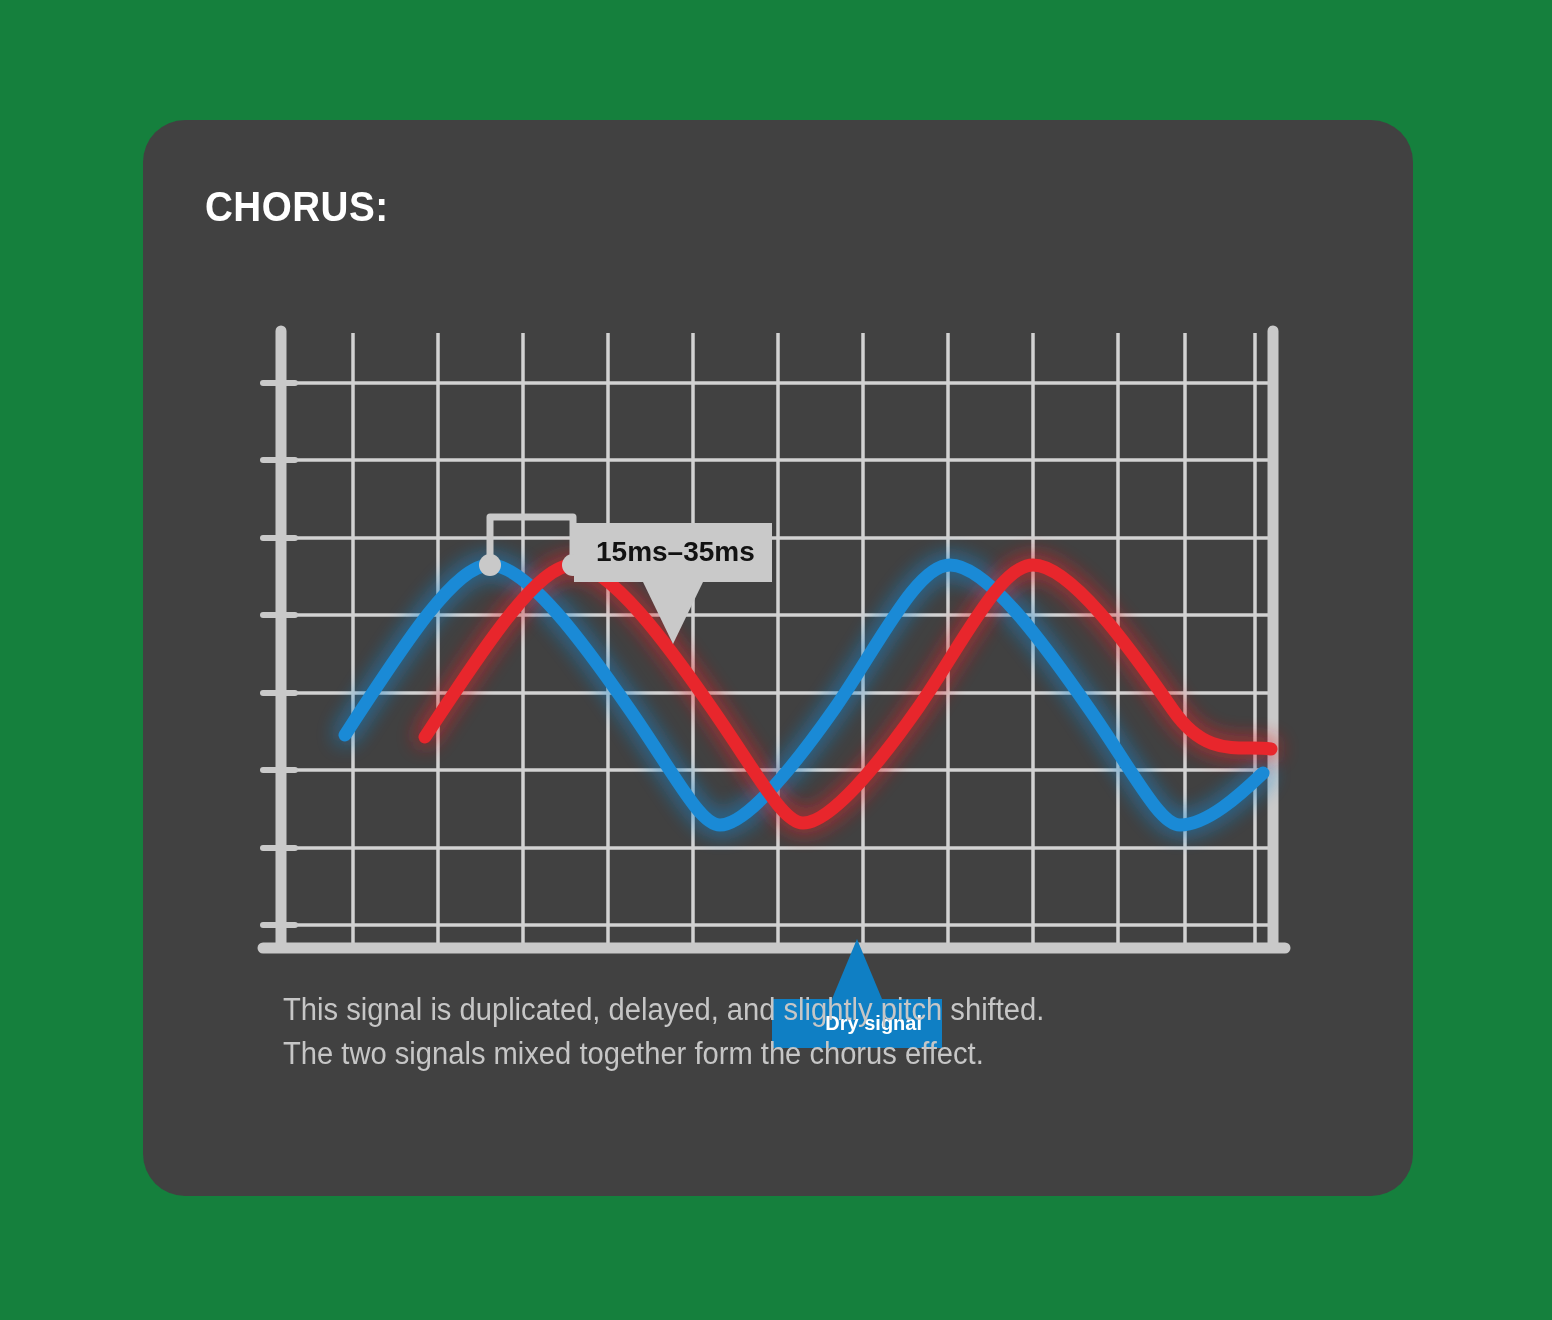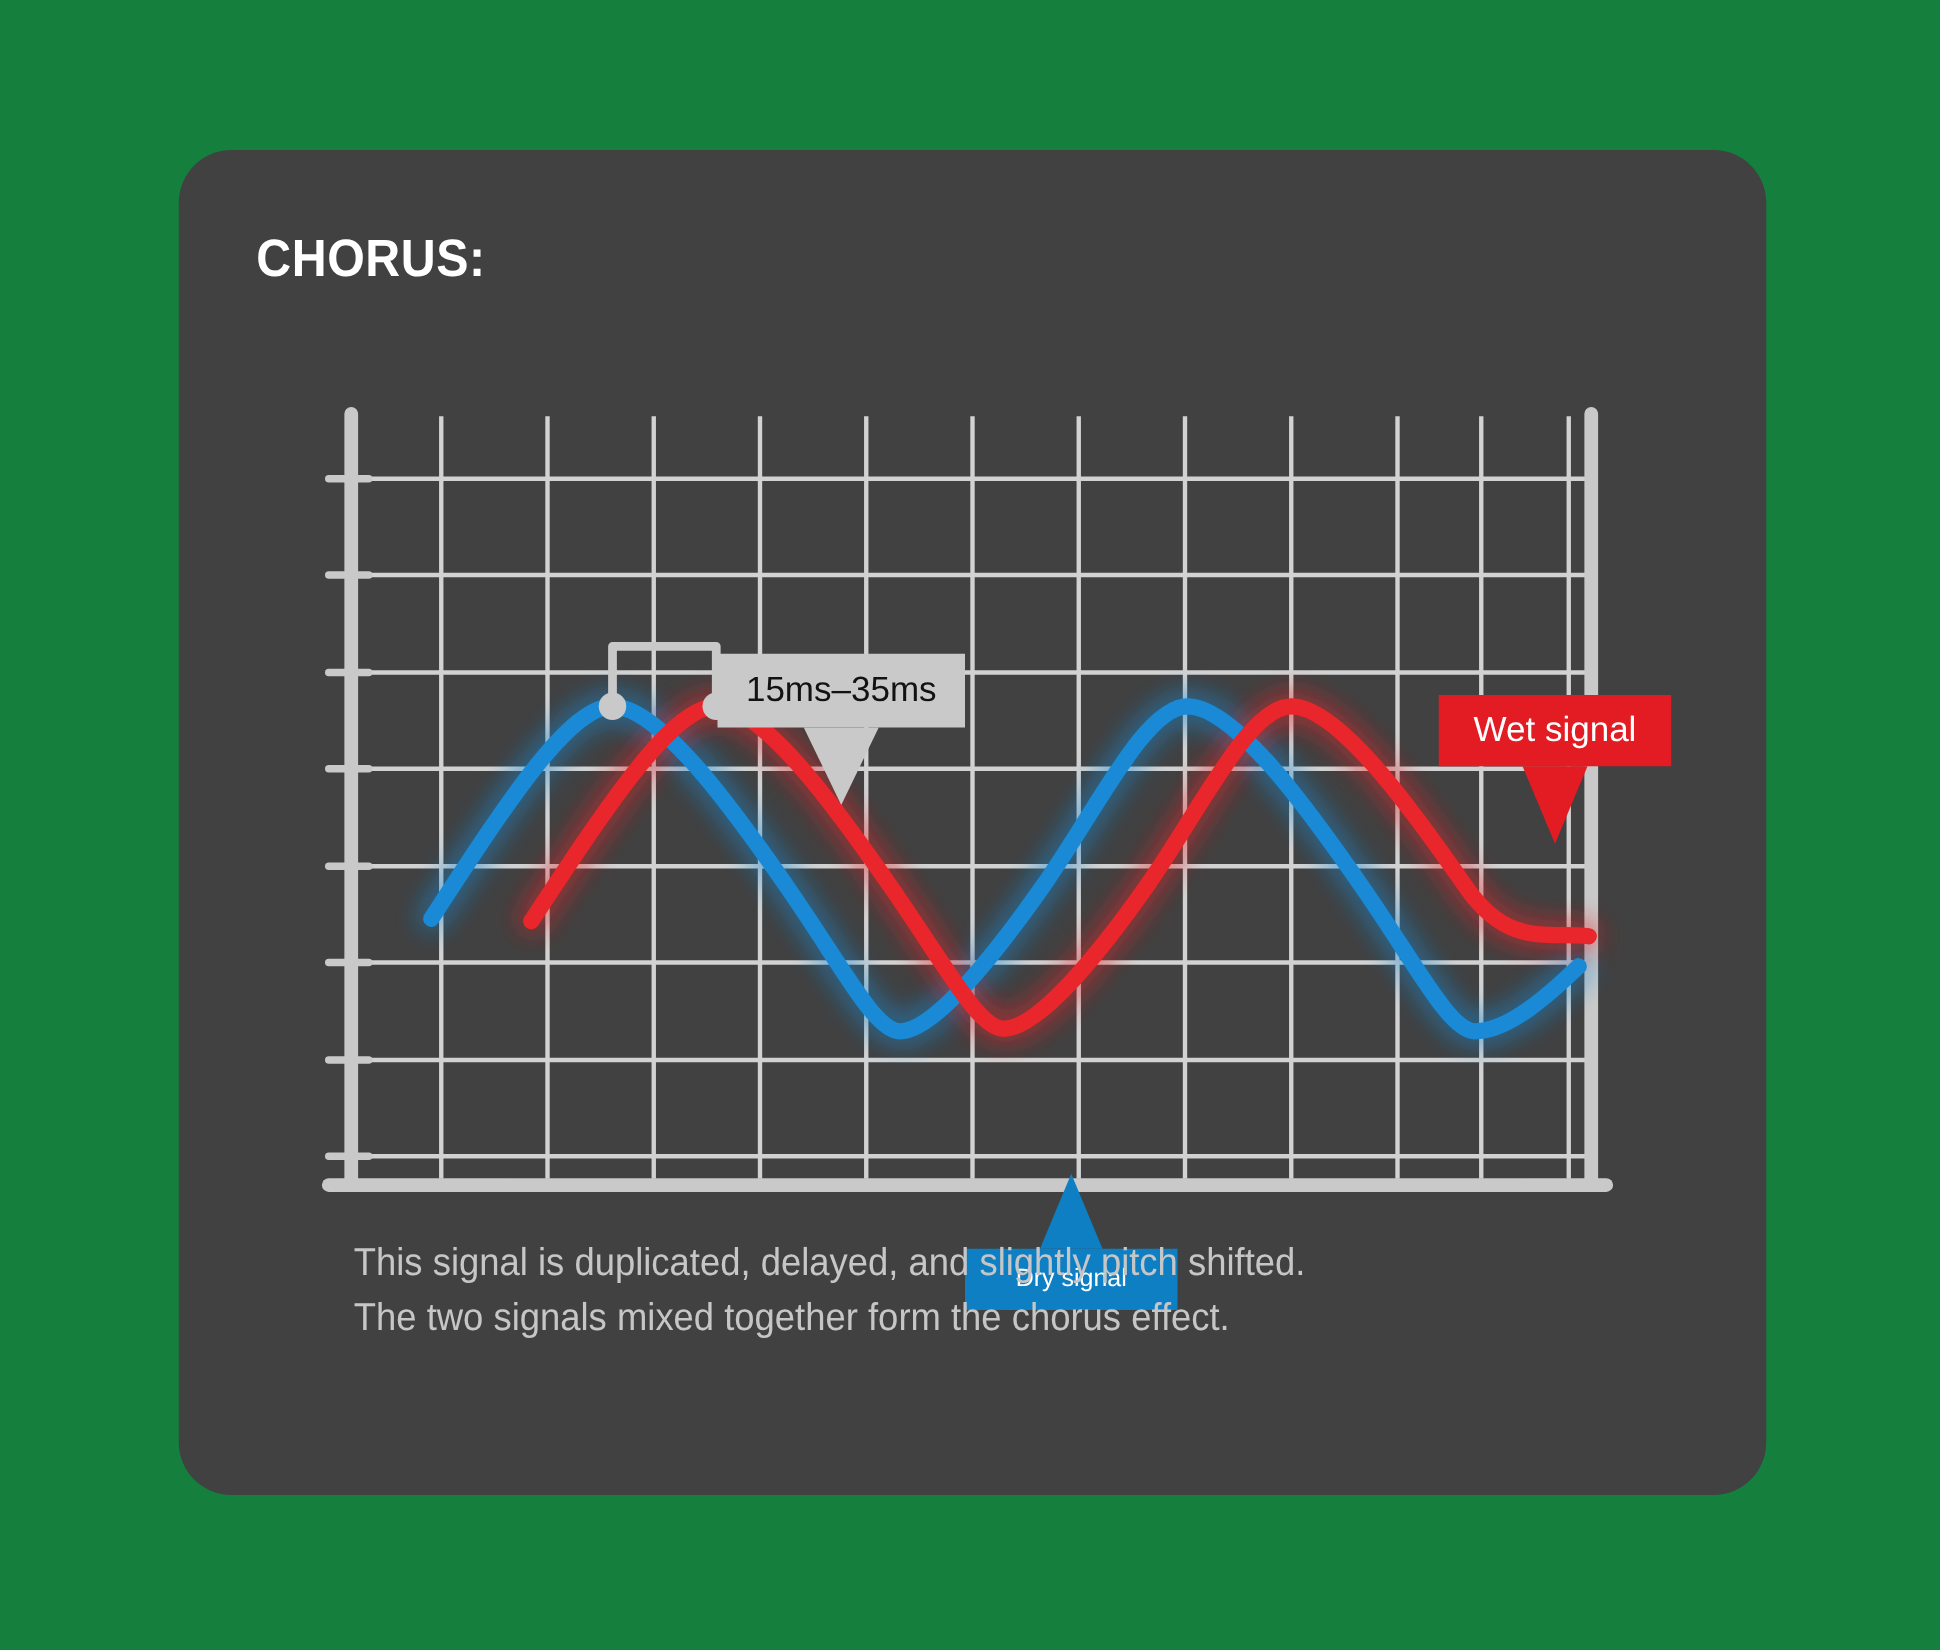--- a/index.html
+++ b/index.html
@@ -67,22 +67,22 @@
   }
 
   
   .callout {
     position: absolute;
     white-space: nowrap;
   }
   .callout-box {
     position: relative;
     display: block;
-    font-weight: 400;
-    text-align: center;
+    font-weight: 700;
+    text-align: right;
     line-height: 1;
   }
   .callout-arrow {
     position: absolute;
     width: 0;
     height: 0;
     left: 50%;
   }
 
   
@@ -257,24 +257,20 @@
         <circle cx="318" cy="240" r="11" fill="#c9c9c9"></circle>
       </svg>
 
     </div>
 
     <div class="callout co-delay">
       <span class="callout-box">15ms–35ms</span>
       <span class="callout-arrow"></span>
     </div>
 
-    <div class="callout co-wet">
-      <span class="callout-box">Wet signal</span>
-      <span class="callout-arrow"></span>
-    </div>
 
     <div class="callout co-dry">
       <span class="callout-arrow"></span>
       <span class="callout-box">Dry signal</span>
     </div>
 
     <div class="caption">
       <span class="caption-line">This signal is duplicated, delayed, and slightly pitch shifted.</span>
       <span class="caption-line">The two signals mixed together form the chorus effect.</span>
     </div>

